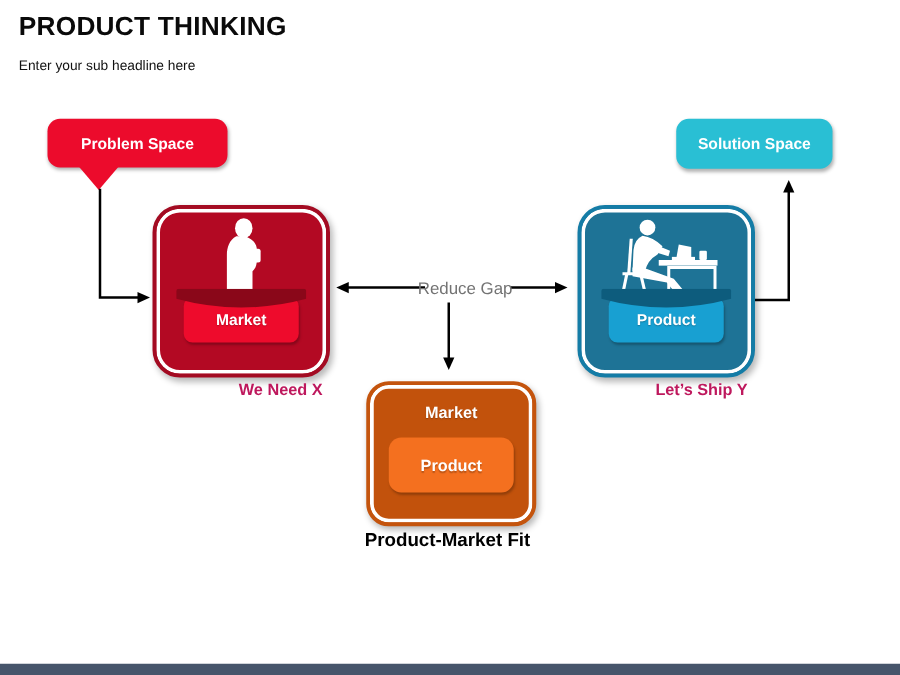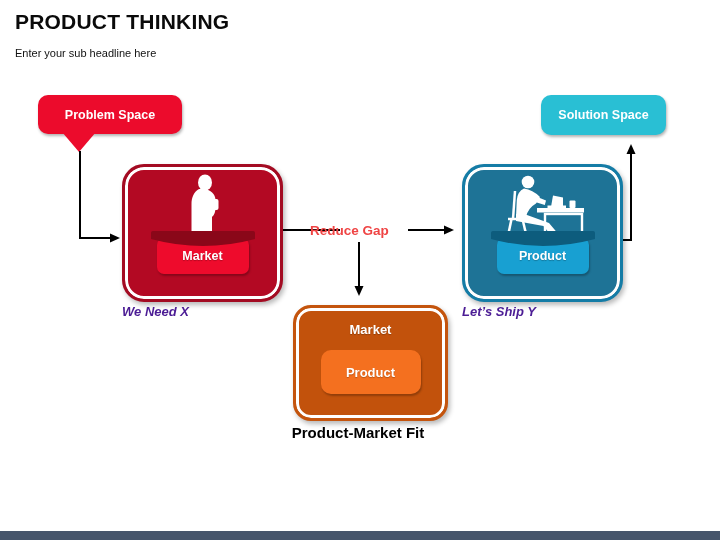--- a/index.html
+++ b/index.html
@@ -26,44 +26,43 @@
     position:absolute;left:62px;top:132px;width:0;height:0;
     border-left:17px solid transparent;border-right:17px solid transparent;
     border-top:20px solid #EC0B2C;
   }
   
   .connectors{position:absolute;left:0;top:0;width:720px;height:540px;pointer-events:none;}
   
   .node{
     position:absolute;border-radius:22px;
     box-shadow:2px 3px 5px rgba(0,0,0,.28), inset 0 0 0 3px #ffffff;
-    padding-left:19px;
   }
   .node-market{left:122px;top:164px;width:136px;height:132px;border:3px solid #A30B22;background:#B30923;}
   .node-product{left:462px;top:164px;width:136px;height:132px;border:3px solid #147CA6;background:#1E7396;}
   .node-icon{position:absolute;left:0;right:0;top:7px;height:64px;display:flex;align-items:flex-start;justify-content:center;}
   .flap{position:absolute;left:50%;transform:translateX(-50%);top:64px;width:104px;height:20px;z-index:2;}
   .ribbon{
     position:absolute;left:50%;transform:translateX(-50%);top:71px;width:92px;height:36px;
     border-radius:7px;display:flex;align-items:center;justify-content:center;
     color:#fff;font-weight:700;font-size:12.5px;z-index:1;
     box-shadow:1px 2px 2px rgba(0,0,0,.25);
     text-shadow:0 1px 1px rgba(0,0,0,.25);
   }
   .ribbon-market{background:#EE0B2C;}
   .ribbon-product{background:#18A0D2;}
   .caption{
-    position:absolute;font-style:italic;font-weight:600;font-size:13px;
-    color:#4c1d95;text-align:left;
+    position:absolute;font-weight:600;font-size:13px;
+    color:#be185d;text-align:right;
   }
   .cap-market{left:122px;width:136px;top:304px;}
   .cap-product{left:462px;width:136px;top:304px;}
   .gap-label{
-    position:absolute;left:310px;top:222px;width:100px;text-align:left;
-    font-weight:700;font-size:13.5px;color:#ef4444;line-height:17px;
+    position:absolute;left:310px;top:222px;width:100px;text-align:right;
+    font-weight:400;font-size:13.5px;color:#737373;line-height:17px;
   }
   
   .node-pmf{
     left:293px;top:305px;width:130px;height:110px;border-radius:18px;
     border:3px solid #C4540D;background:#C2520C;
   }
   .pmf-market-label{
     position:absolute;left:0;right:0;top:14px;text-align:center;color:#fff;
     font-weight:600;font-size:13px;text-shadow:0 1px 1px rgba(0,0,0,.25);
   }

